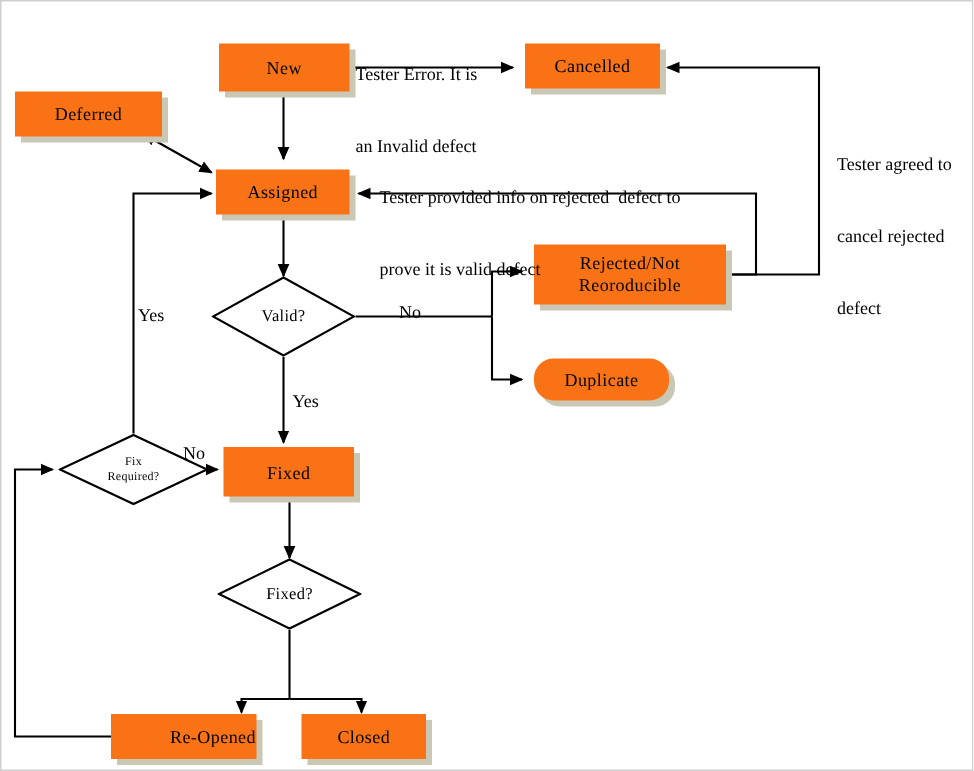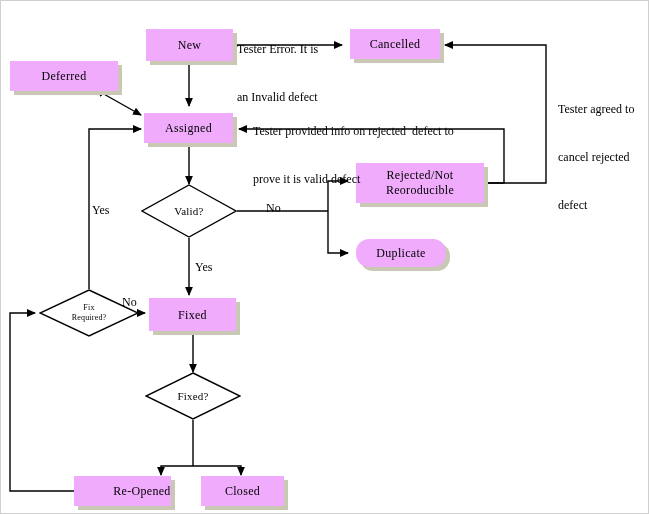--- a/index.html
+++ b/index.html
@@ -29,21 +29,21 @@
   .node {
     position: absolute;
     box-sizing: border-box;
     display: flex;
     align-items: center;
     justify-content: center;
     text-align: center;
     z-index: 3;
   }
   .proc {
-    background: #f0abfc;
+    background: #f97316;
     color: #000000;
     font-size: 12px;
     line-height: 14px;
     letter-spacing: 0.3px;
     box-shadow: 4px 4px 0 #c8c8b4;
   }
   .proc.two-line {
     font-size: 12px;
     line-height: 15px;
     flex-direction: column;
@@ -138,21 +138,21 @@
   </svg>
 
   <div class="node proc" style="left:145px; top:28px; width:87px; height:32px;">
     <span>New</span>
   </div>
 
   <div class="node proc" style="left:349px; top:28px; width:90px; height:30px;">
     <span>Cancelled</span>
   </div>
 
-  <div class="node proc" style="left:9px; top:60px; width:108px; height:30px;">
+  <div class="node proc" style="left:9px; top:60px; width:98px; height:30px;">
     <span>Deferred</span>
   </div>
 
   <div class="node proc" style="left:143px; top:112px; width:89px; height:30px;align-items:center;">
     <span>Assigned</span>
   </div>
 
   <div class="node proc two-line" style="left:355px; top:162px; width:128px; height:40px;">
     <span>Rejected/Not</span>
     <span>Reoroducible</span>

